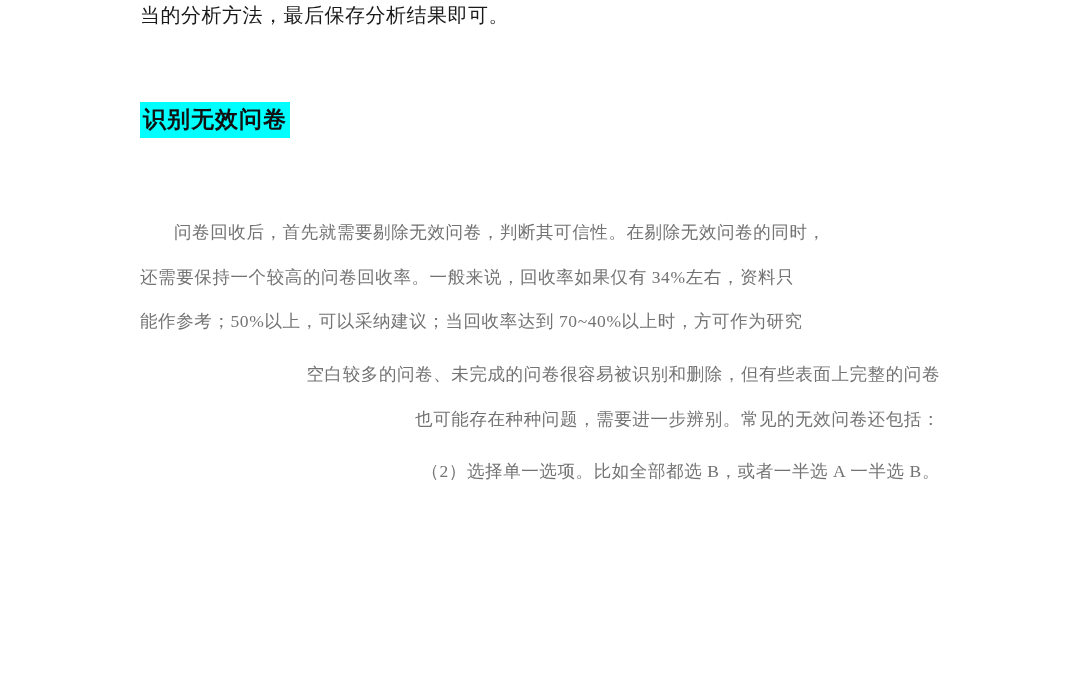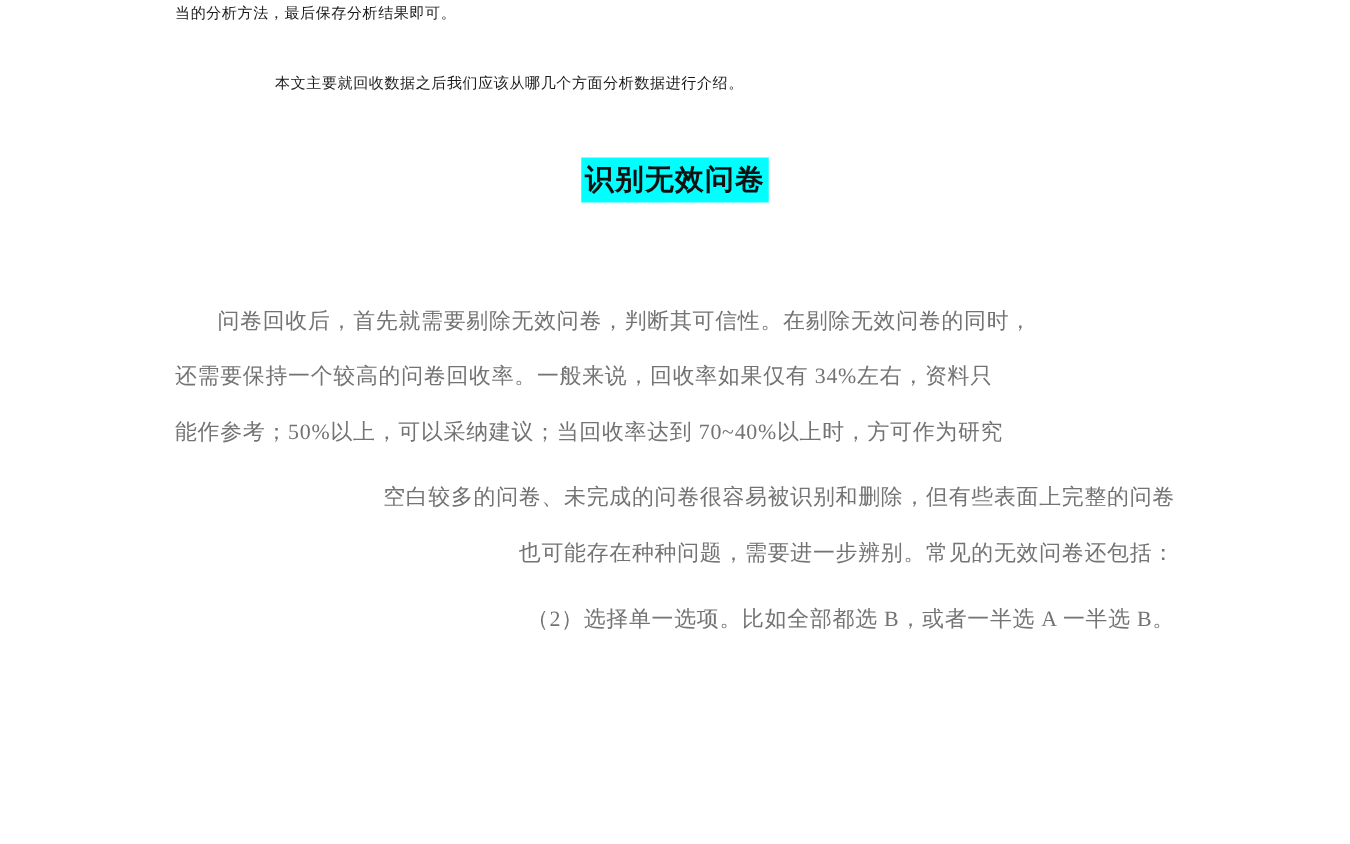--- a/index.html
+++ b/index.html
@@ -20,33 +20,33 @@
     background: #ffffff;
     box-sizing: border-box;
   }
   .content {
     position: absolute;
     left: 140px;
     top: 0;
     width: 800px;
   }
   .para {
-    font-size: 12px;
+    font-size: 20px;
     color: #1a1a1a;
     line-height: 1.15;
     letter-spacing: 0.5px;
     font-family: "Liberation Serif", "DejaVu Serif", serif;
     white-space: nowrap;
   }
   .p-top {
     margin-top: 4px;
   }
   .heading-wrap {
-    text-align: center;
-    margin-top: 52px;
+    text-align: left;
+    margin-top: 33px;
   }
   .heading {
     display: inline-block;
     font-size: 23px;
     font-weight: bold;
     letter-spacing: 1px;
     color: #111111;
     background: #00ffff;
     padding: 2px 3px 3px 3px;
     font-family: "Liberation Serif", "DejaVu Serif", serif;
@@ -76,21 +76,20 @@
 </head>
 <body>
 
 <div class="page">
   <div class="content">
 
     <div class="para p-top">当的分析方法，最后保存分析结果即可。</div>
 
     <div style="height:42px"></div>
 
-    <div class="para" style="padding-left:80px;">本文主要就回收数据之后我们应该从哪几个方面分析数据进行介绍。</div>
 
     <div class="heading-wrap">
       <span class="heading">识别无效问卷</span>
     </div>
 
     <div class="body-block">
       <div class="body-line indent">问卷回收后，首先就需要剔除无效问卷，判断其可信性。在剔除无效问卷的同时，</div>
       <div class="body-line">还需要保持一个较高的问卷回收率。一般来说，回收率如果仅有 34%左右，资料只</div>
       <div class="body-line">能作参考；50%以上，可以采纳建议；当回收率达到 70~40%以上时，方可作为研究</div>
     </div>

